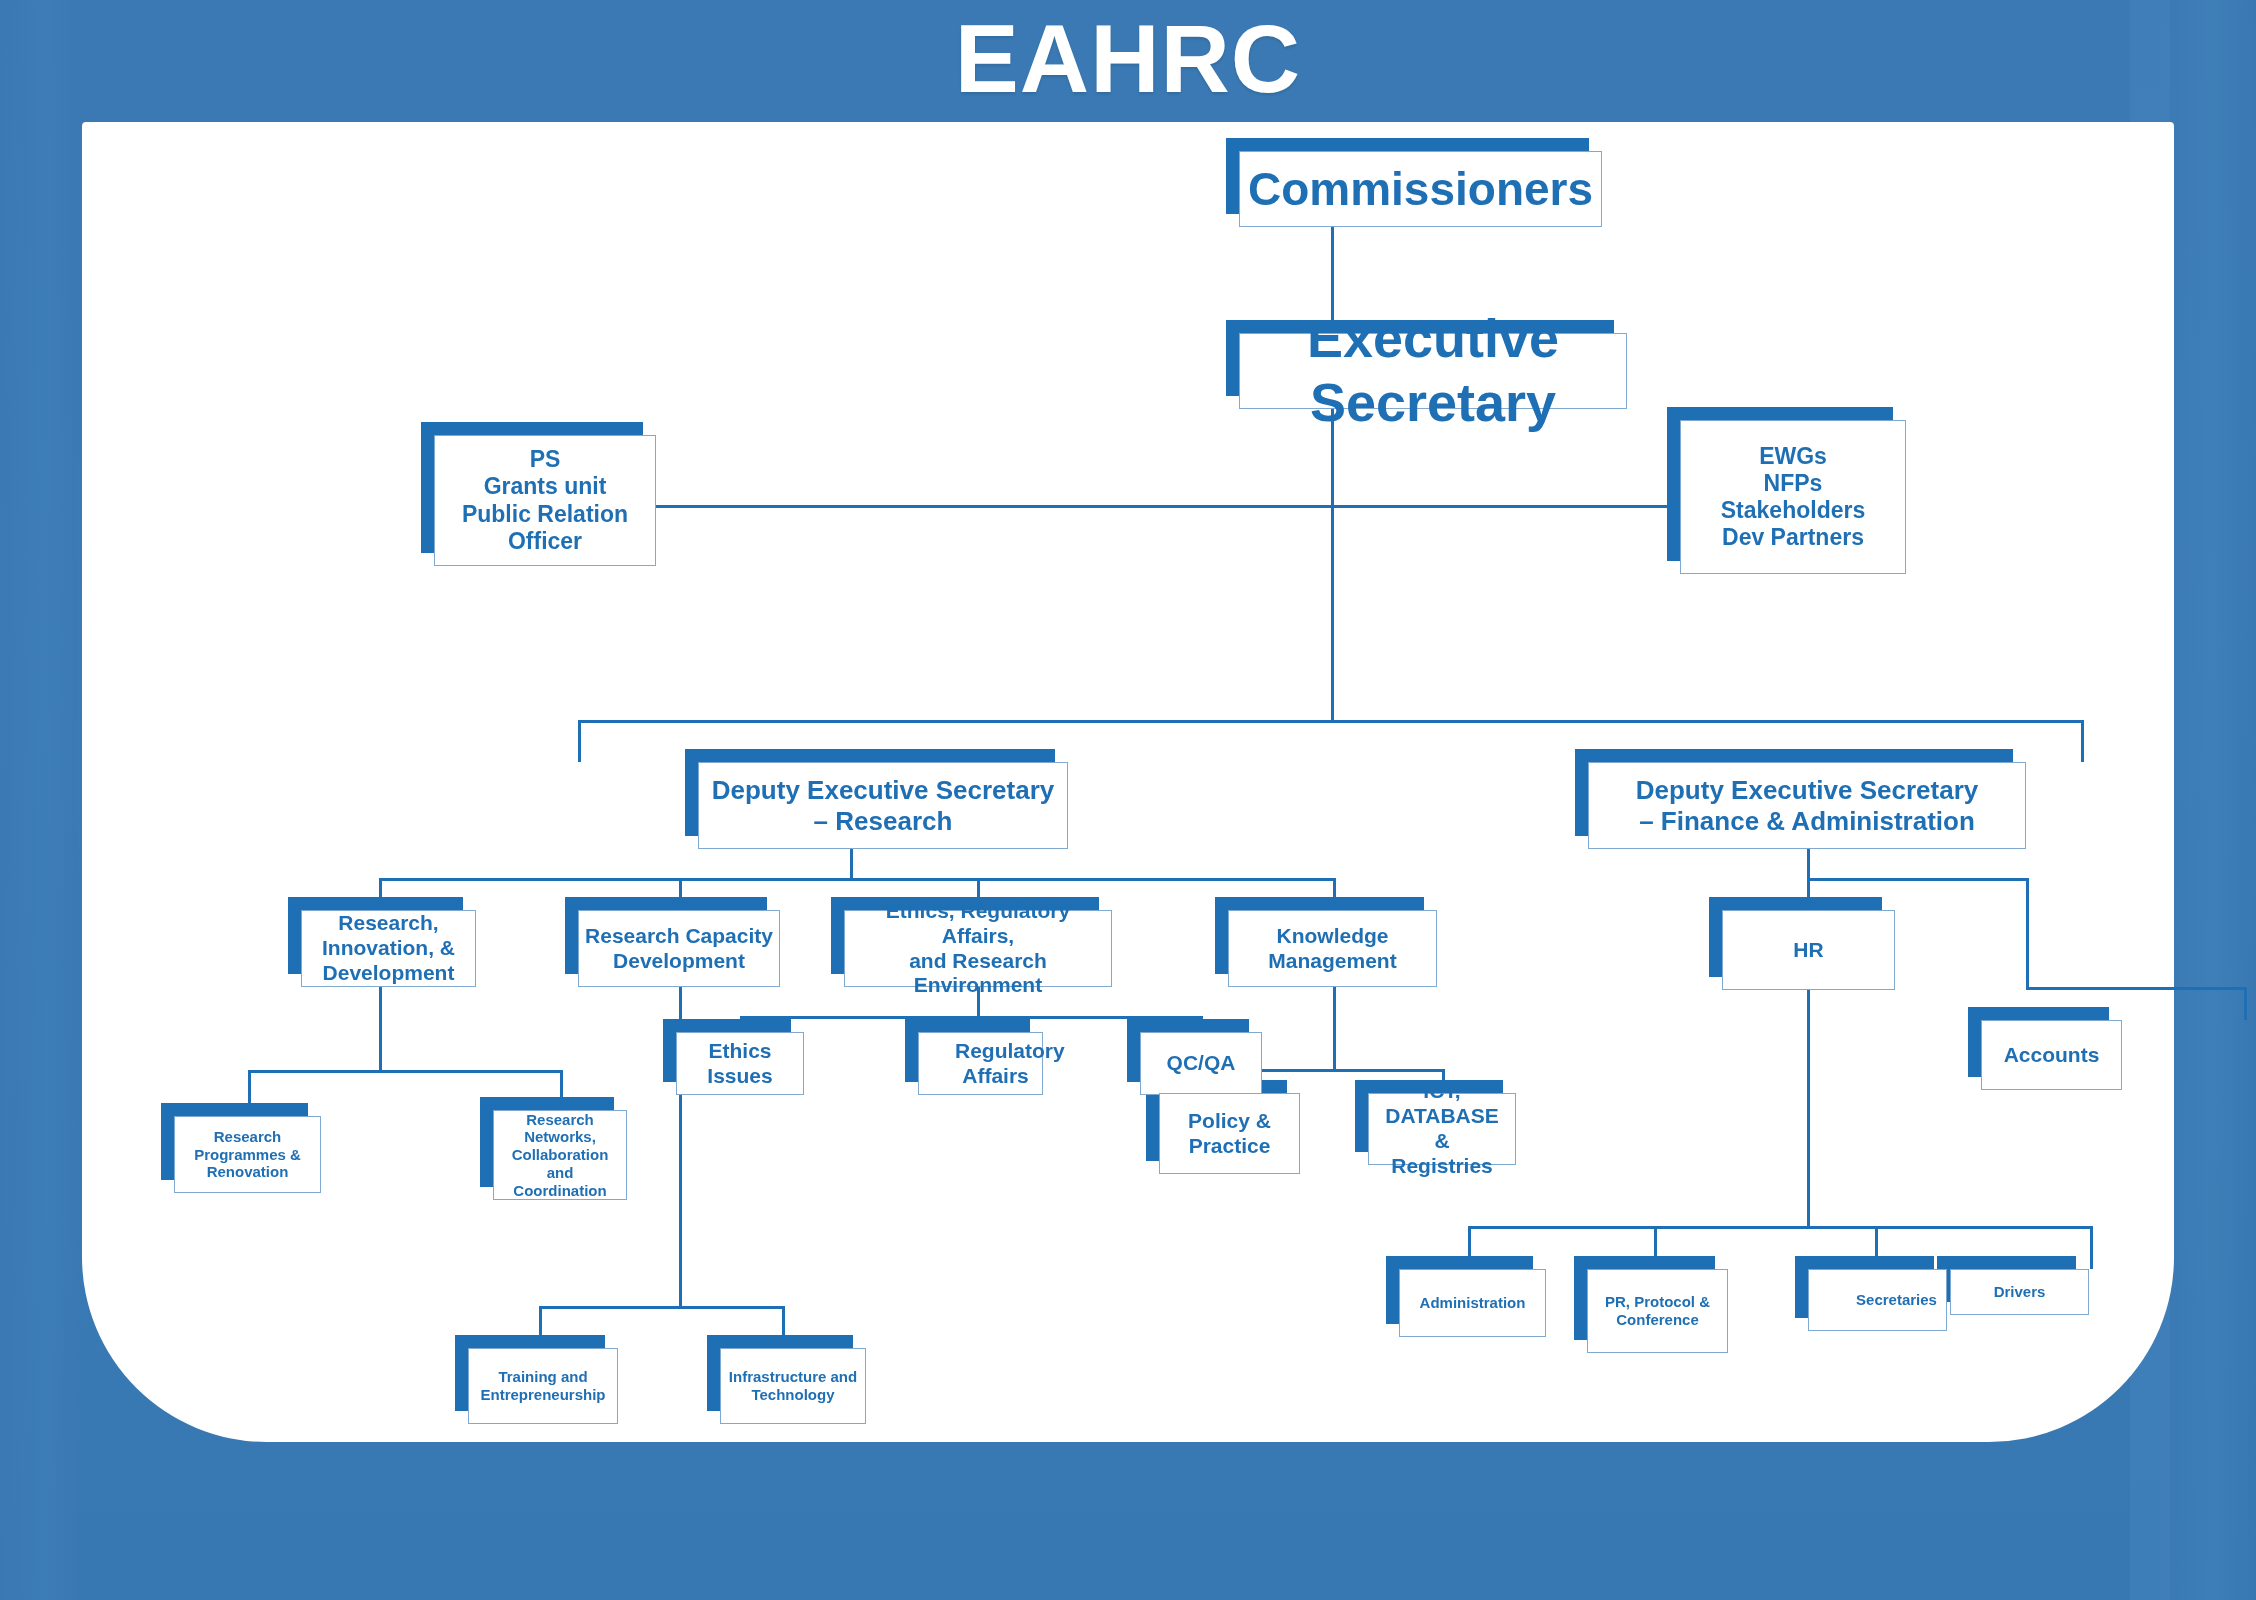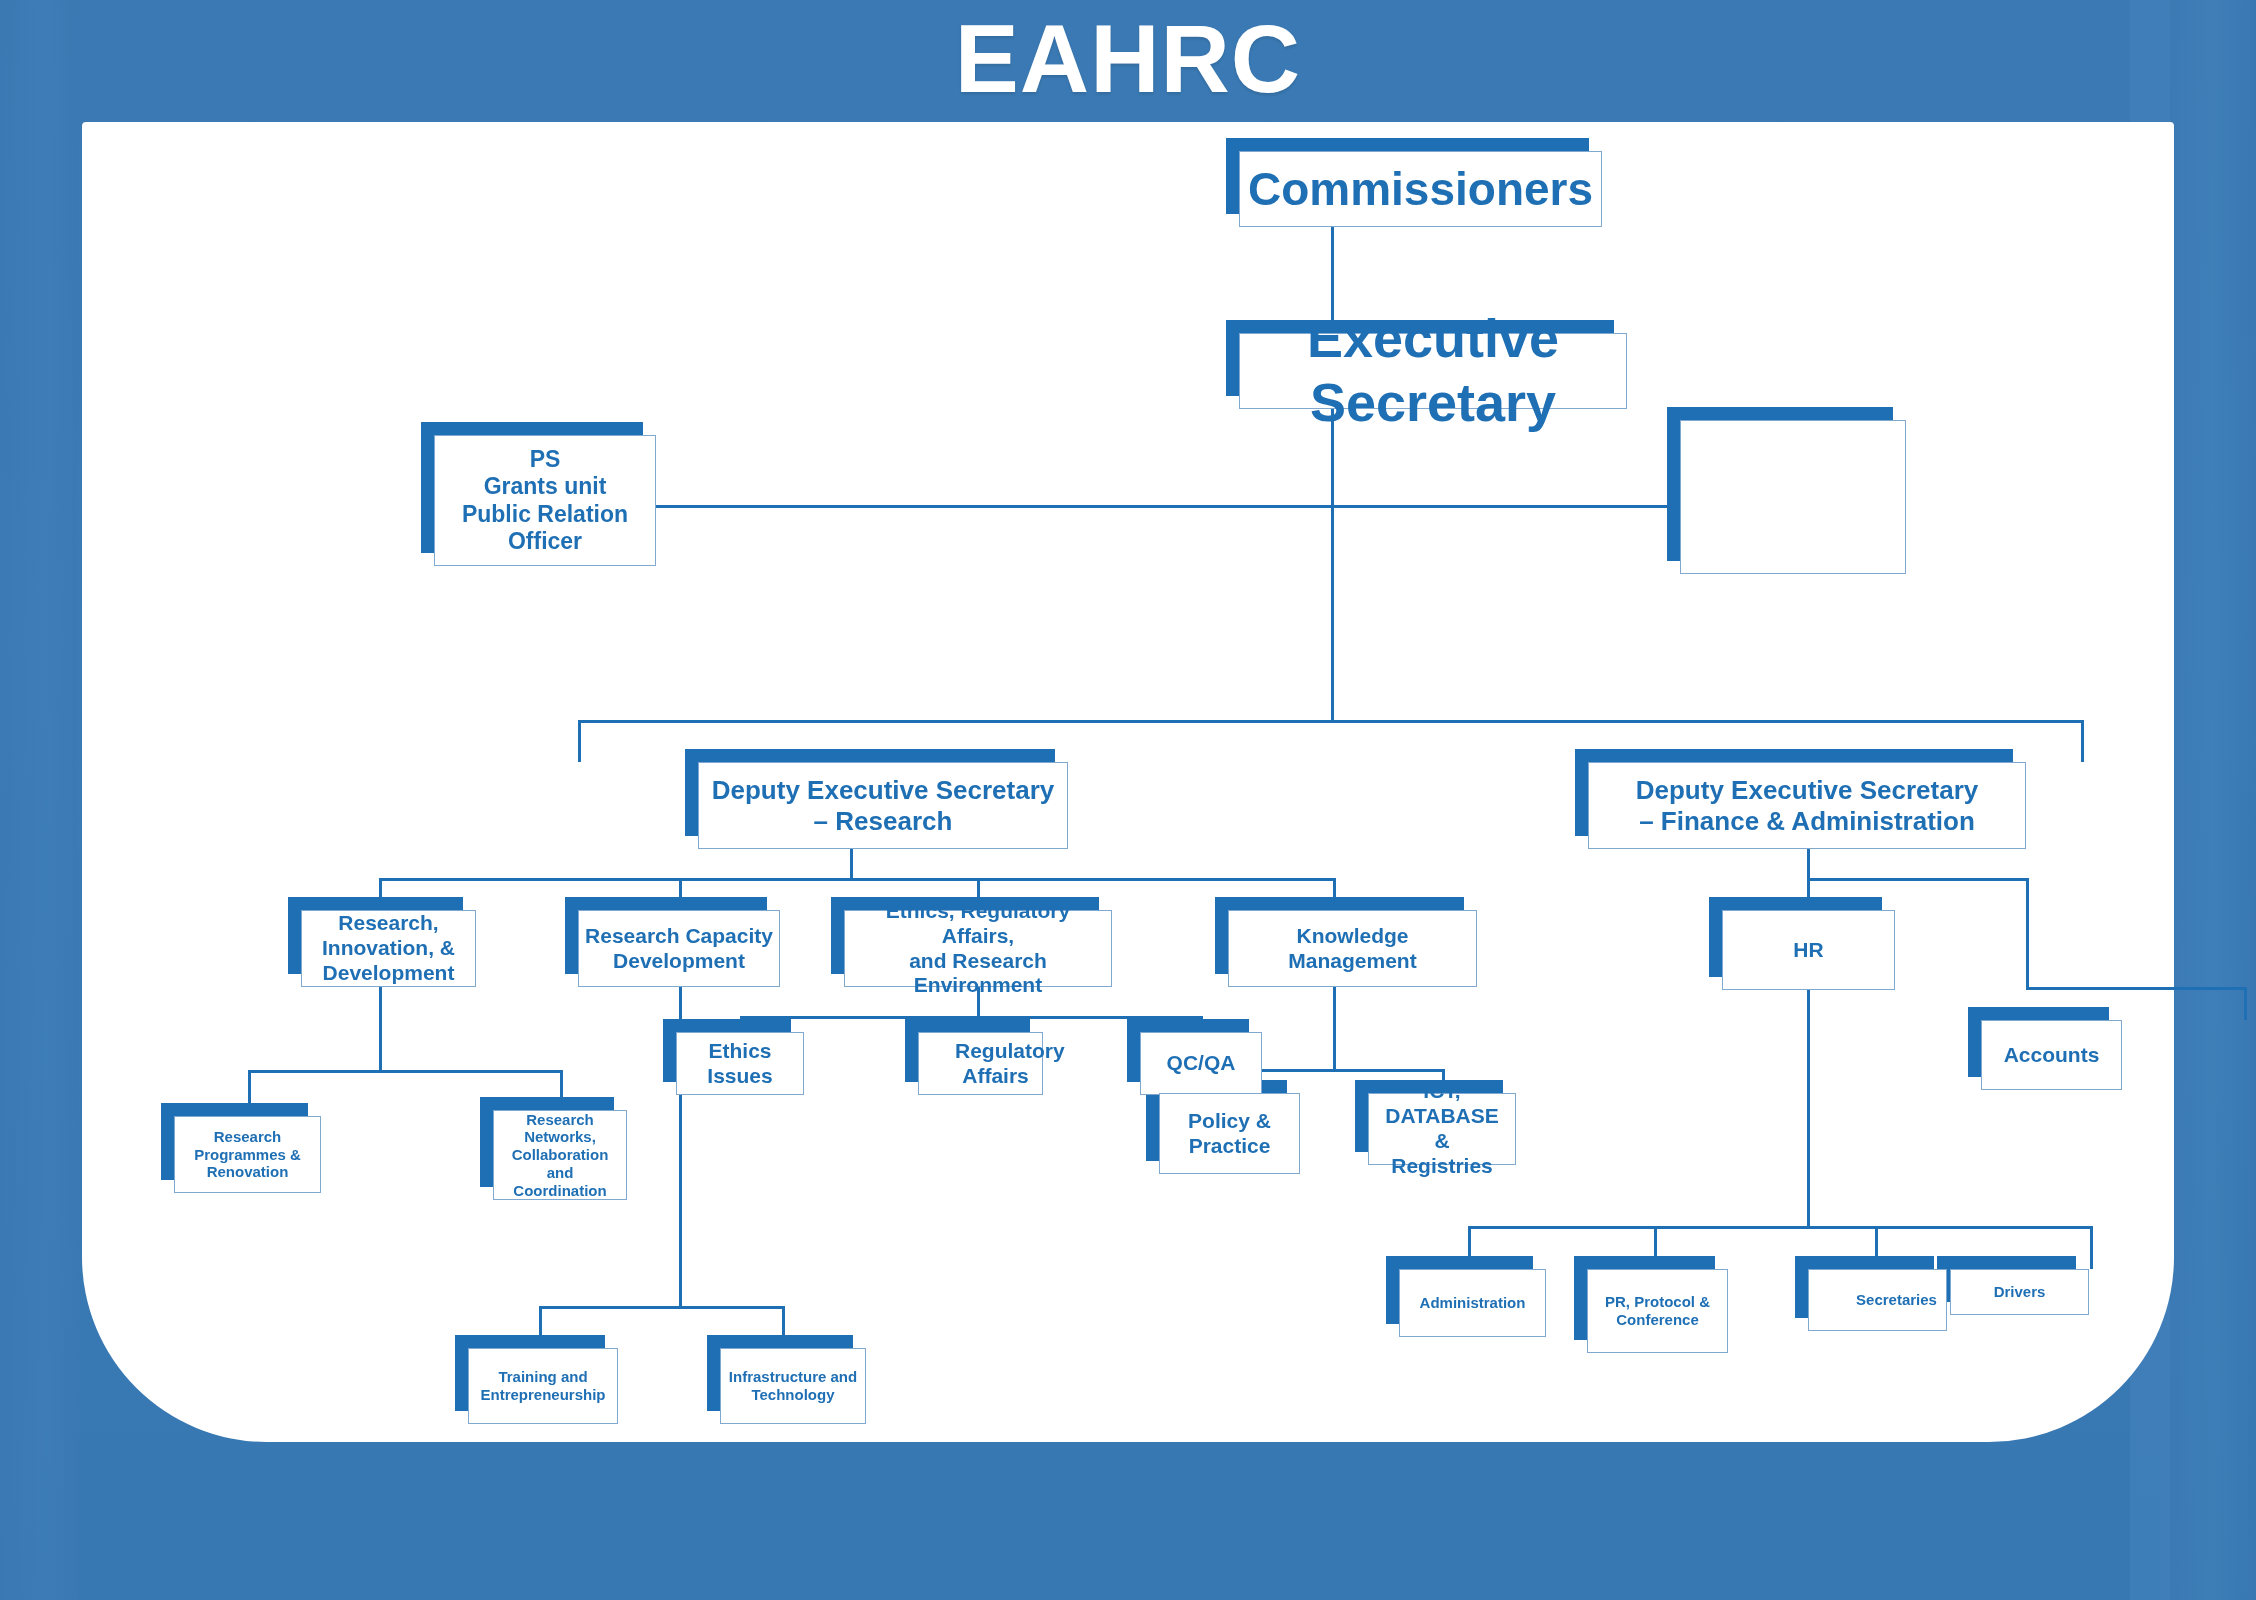--- a/index.html
+++ b/index.html
@@ -160,20 +160,24 @@
         <div class="shadow"></div>
         <div class="card"></div>
         <div class="lbl">PS
 Grants unit
 Public Relation Officer</div>
       </div>
 
       <div class="node s-md" style="left:1598px; top:298px; width:226px; height:154px;">
         <div class="shadow"></div>
         <div class="card"></div>
+        <div class="lbl">EWGs
+NFPs
+Stakeholders
+Dev Partners</div>
       </div>
 
       <div class="node s-lg" style="left:616px; top:640px; width:370px; height:87px;">
         <div class="shadow"></div>
         <div class="card"></div>
         <div class="lbl">Deputy Executive Secretary
 – Research</div>
       </div>
 
       <div class="node s-lg" style="left:1506px; top:640px; width:438px; height:87px;">
@@ -198,21 +202,21 @@
 Development</div>
       </div>
 
       <div class="node s-sm" style="left:762px; top:788px; width:268px; height:77px;">
         <div class="shadow"></div>
         <div class="card"></div>
         <div class="lbl">Ethics, Regulatory Affairs,
 and Research Environment</div>
       </div>
 
-      <div class="node s-sm" style="left:1146px; top:788px; width:249px; height:77px;justify-content:flex-end;">
+      <div class="node s-sm" style="left:1146px; top:788px; width:209px; height:77px;justify-content:flex-end;">
         <div class="shadow"></div>
         <div class="card"></div>
         <div class="lbl">Knowledge
 Management</div>
       </div>
 
       <div class="node s-sm" style="left:1640px; top:788px; width:173px; height:80px;">
         <div class="shadow"></div>
         <div class="card"></div>
         <div class="lbl">HR</div>

